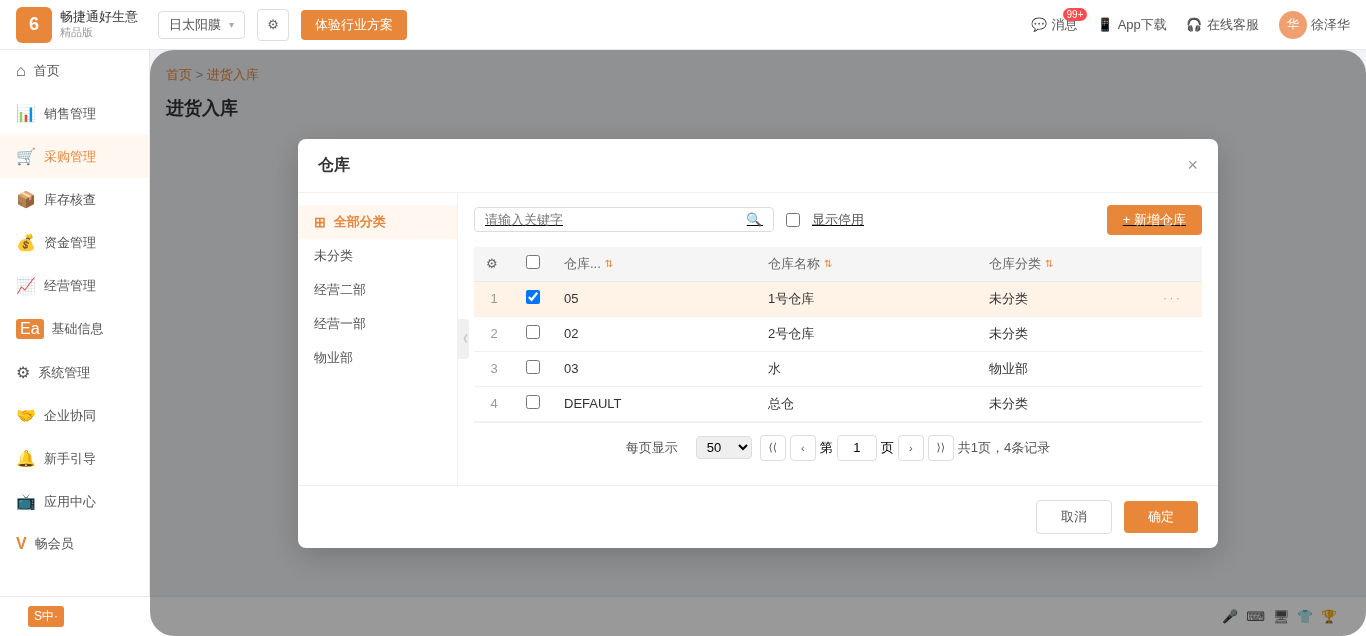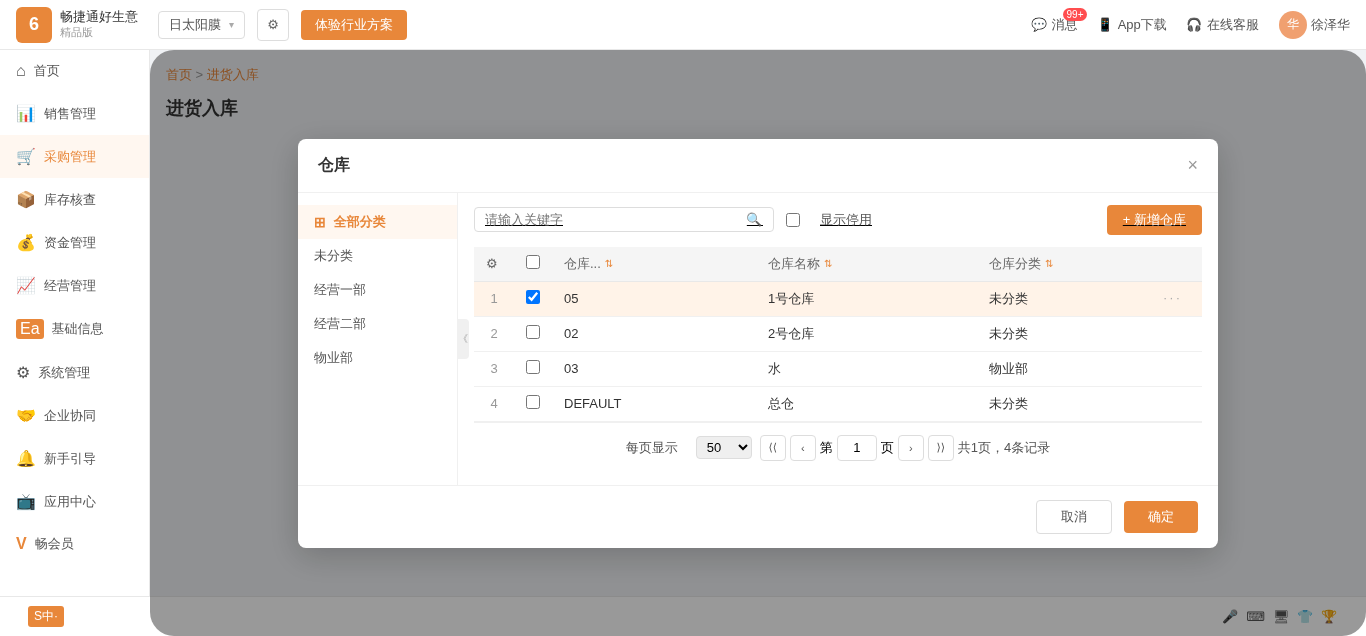--- a/index.html
+++ b/index.html
@@ -169,21 +169,21 @@
       border: 1px solid #ddd; border-radius: 4px;
       padding: 4px 10px;
       flex: 1; max-width: 300px;
     }
     .search-box input {
       border: none; outline: none; flex: 1;
       font-size: 13px; color: #555;
     }
     .search-icon { color: #aaa; cursor: pointer; }
     .show-disabled {
-      display: flex; align-items: center; gap: 20px;
+      display: flex; align-items: center; gap: 12px;
       color: #555; cursor: pointer;
     }
     .new-btn {
       margin-left: auto;
       background: #e8873a; color: white;
       border: none; border-radius: 4px;
       padding: 6px 16px; cursor: pointer; font-size: 13px;
     }
 
     
@@ -404,24 +404,24 @@
 
           <div class="cat-sidebar">
             <div class="cat-item active">
               <span class="cat-icon">⊞</span>
               <span>全部分类</span>
             </div>
             <div class="cat-item">
               <span>未分类</span>
             </div>
             <div class="cat-item">
+              <span>经营二部</span>
+            </div>
+            <div class="cat-item">
               <span>经营一部</span>
-            </div>
-            <div class="cat-item">
-              <span>经营二部</span>
             </div>
             <div class="cat-item">
               <span>物业部</span>
             </div>
             <div class="cat-collapse">
               <span>《</span>
             </div>
           </div>
 
           <div class="table-area">

